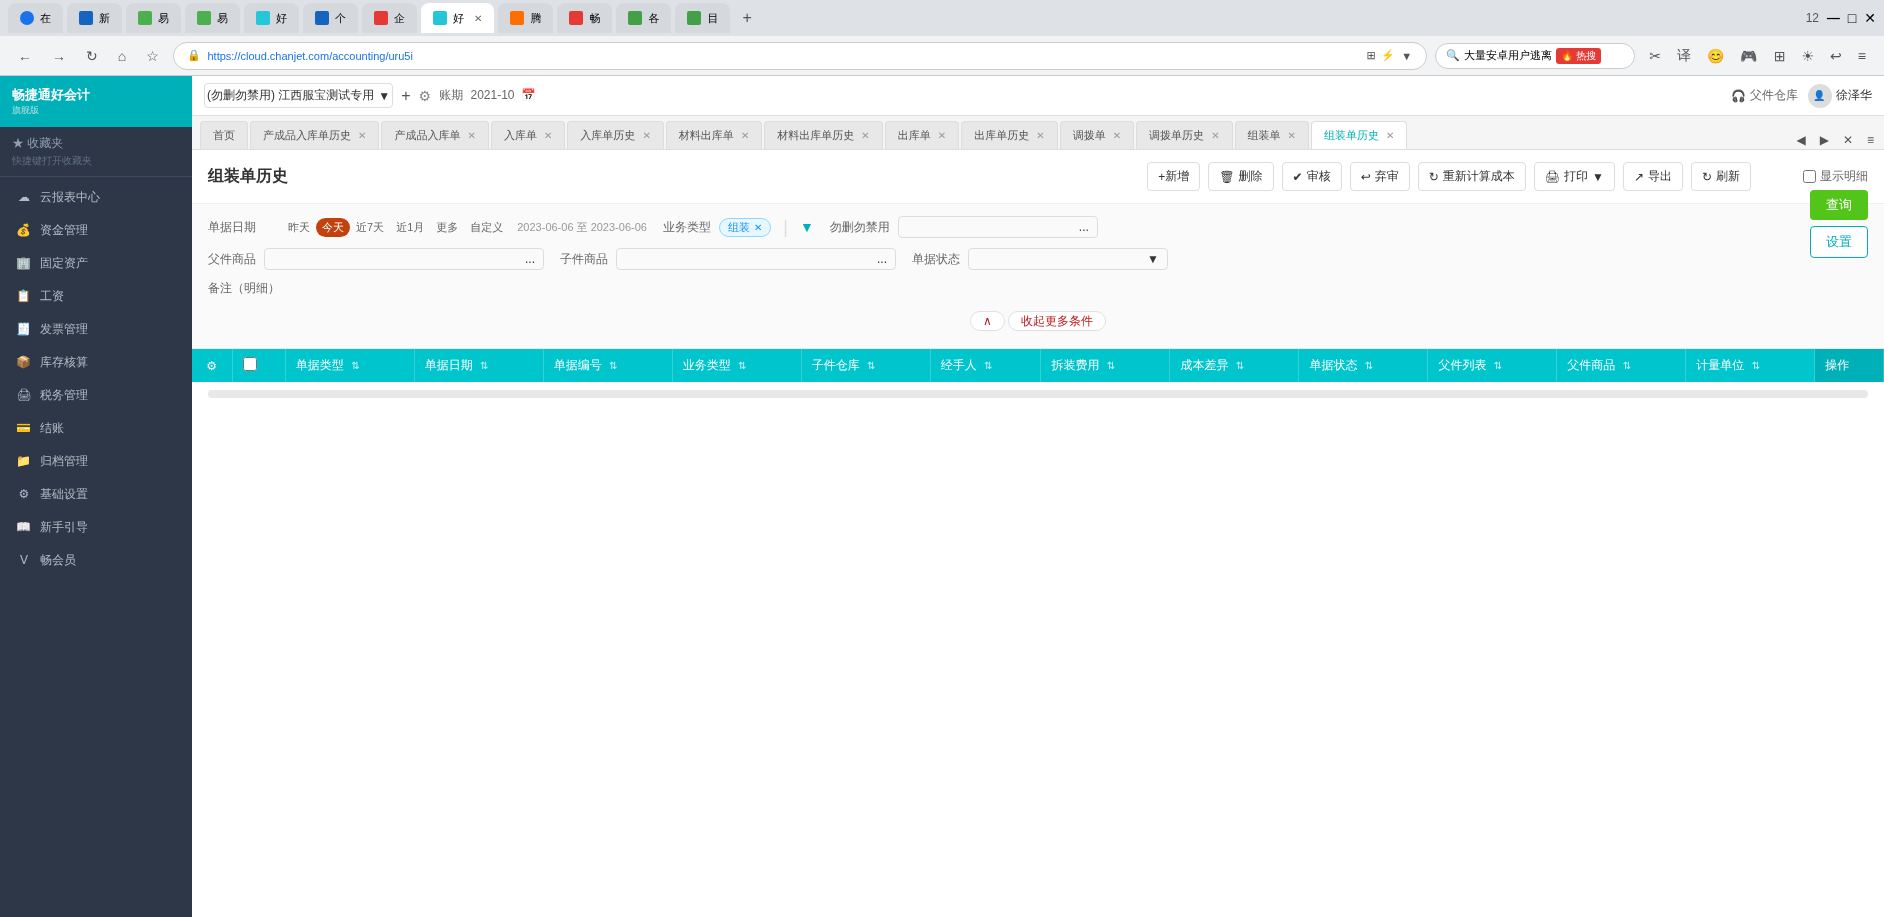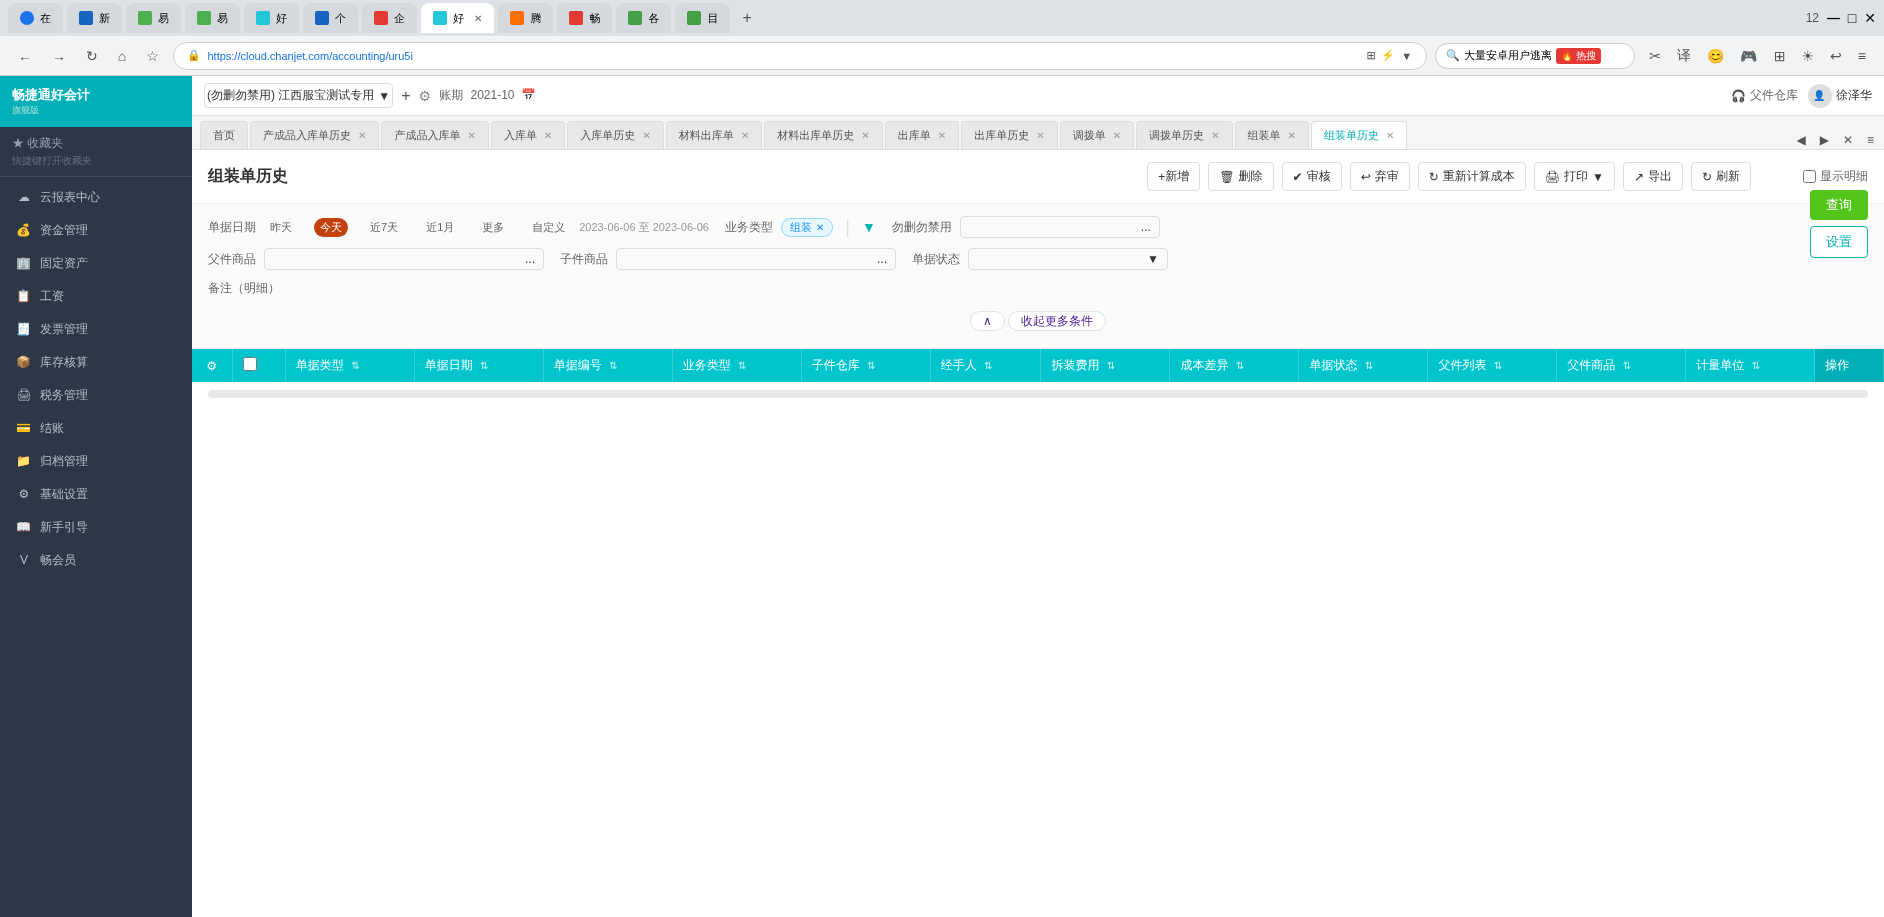--- a/index.html
+++ b/index.html
@@ -57,28 +57,28 @@
     .toolbar { display: flex; align-items: center; gap: 8px; }
     .toolbar-btn { display: flex; align-items: center; gap: 4px; padding: 5px 10px; border: 1px solid #ddd; border-radius: 4px; cursor: pointer; font-size: 12px; background: white; color: #333; }
     .btn-query { background: #52c41a; color: white; border: none; padding: 6px 16px; border-radius: 4px; cursor: pointer; font-size: 13px; }
     .btn-settings { background: white; color: #00b0b9; border: 1px solid #00b0b9; padding: 6px 14px; border-radius: 4px; cursor: pointer; font-size: 13px; }
 
     
     .filter-area { padding: 12px 16px; background: #fafafa; border-bottom: 1px solid #e8e8e8; }
     .filter-row { display: flex; align-items: center; gap: 16px; margin-bottom: 10px; flex-wrap: wrap; }
     .filter-item { display: flex; align-items: center; gap: 8px; }
     .filter-label { color: #666; font-size: 12px; white-space: nowrap; }
-    .date-shortcuts { display: flex; gap: 16px; align-items: flex-start; }
+    .date-shortcuts { display: flex; gap: 0; align-items: flex-start; margin-left: 18px; }
     .date-btn { padding: 2px 6px; border: none; background: none; cursor: pointer; color: #666; font-size: 11px; border-radius: 2px; }
     .date-btn.active { background: #c2410c; color: white; border-radius: 10px; }
     .date-range { color: #999; font-size: 11px; }
     .tag-pill { display: flex; align-items: center; gap: 4px; background: #e6f7ff; border: 1px solid #91d5ff; color: #1890ff; padding: 1px 8px; border-radius: 10px; font-size: 11px; }
     .tag-pill-close { cursor: pointer; color: #1890ff; font-size: 10px; }
     .filter-select { border: 1px solid #ddd; border-radius: 4px; padding: 3px 8px; font-size: 12px; color: #333; min-width: 120px; display: flex; align-items: center; justify-content: space-between; cursor: pointer; }
-    .collapse-bar { text-align: center; padding: 6px; color: #4c1d95; cursor: pointer; font-size: 12px; background: #fafafa; }
+    .collapse-bar { text-align: center; padding: 6px; color: #b91c1c; cursor: pointer; font-size: 12px; background: #fafafa; }
     .collapse-bar span { background: white; padding: 2px 12px; border-radius: 10px; border: 1px solid #e0e0e0; }
 
     
     .table-container { overflow: auto; }
     .data-table { width: 100%; border-collapse: collapse; }
     .data-table th { background: #00c5cd; color: white; padding: 8px 10px; font-size: 12px; font-weight: normal; text-align: left; border-right: 1px solid rgba(255,255,255,0.2); white-space: nowrap; }
     .data-table th .sort-icon { margin-left: 4px; font-size: 10px; opacity: 0.8; }
     .table-header-row th:first-child { width: 40px; text-align: center; }
     .table-checkbox { width: 14px; height: 14px; cursor: pointer; }
     .table-settings { color: white; cursor: pointer; }

